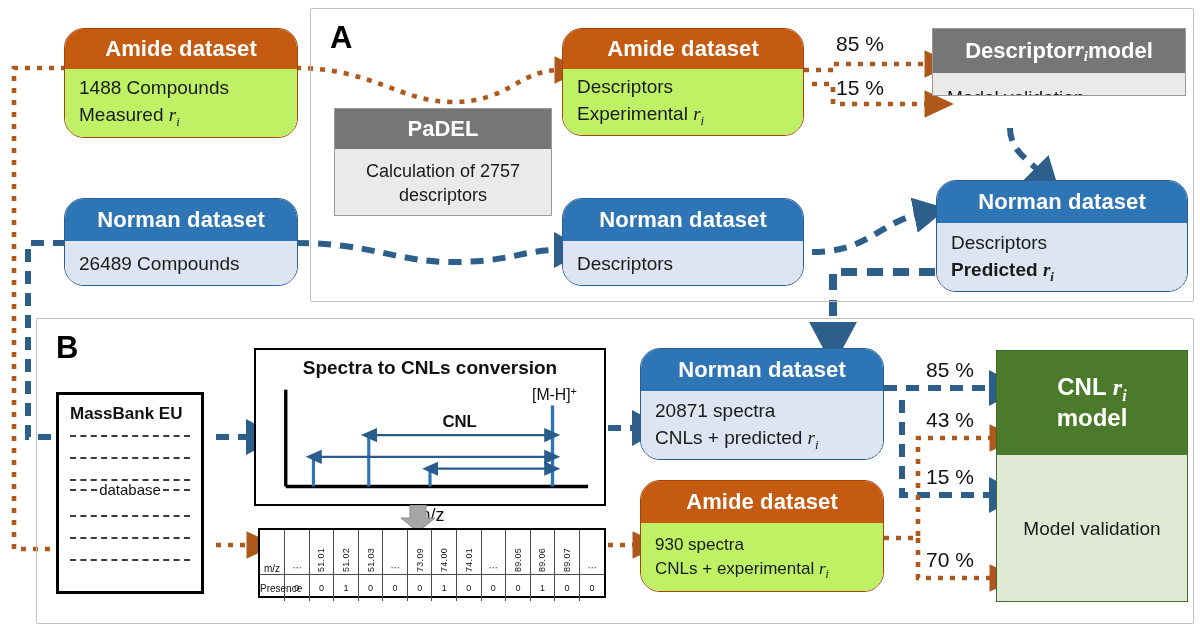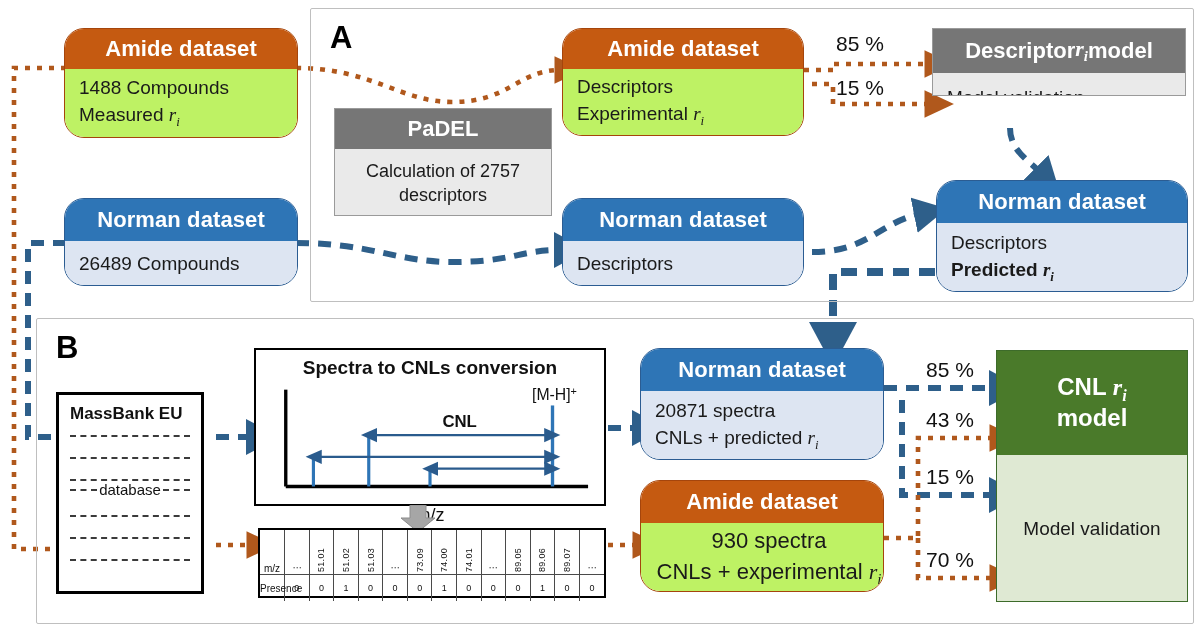--- a/index.html
+++ b/index.html
@@ -319,21 +319,21 @@
     <div class="bd" style="height:70px;padding:4px 0 4px 14px;font-size:19px;line-height:1.42;">
       <div class="ln">20871 spectra</div>
       <div class="ln">
         <span>CNLs + predicted </span><span class="ri">r<sub>i</sub></span>
       </div>
     </div>
   </div>
 
   <div class="card orange" style="left:640px;top:480px;width:244px;height:112px;">
     <div class="hd" style="height:42px;font-size:22px;">Amide dataset</div>
-    <div class="bd" style="height:70px;padding:4px 0 4px 14px;font-size:22px;line-height:1.42;align-items:center;">
+    <div class="bd" style="height:70px;padding:4px 0 4px 14px;font-size:17px;line-height:1.42;">
       <div class="ln">930 spectra</div>
       <div class="ln">
         <span>CNLs + experimental </span><span class="ri">r<sub>i</sub></span>
       </div>
     </div>
   </div>
 
   <div class="green" style="left:996px;top:350px;width:192px;height:252px;">
     <div class="hd" style="height:104px;font-size:24px;flex-direction:column;">
       <div>

